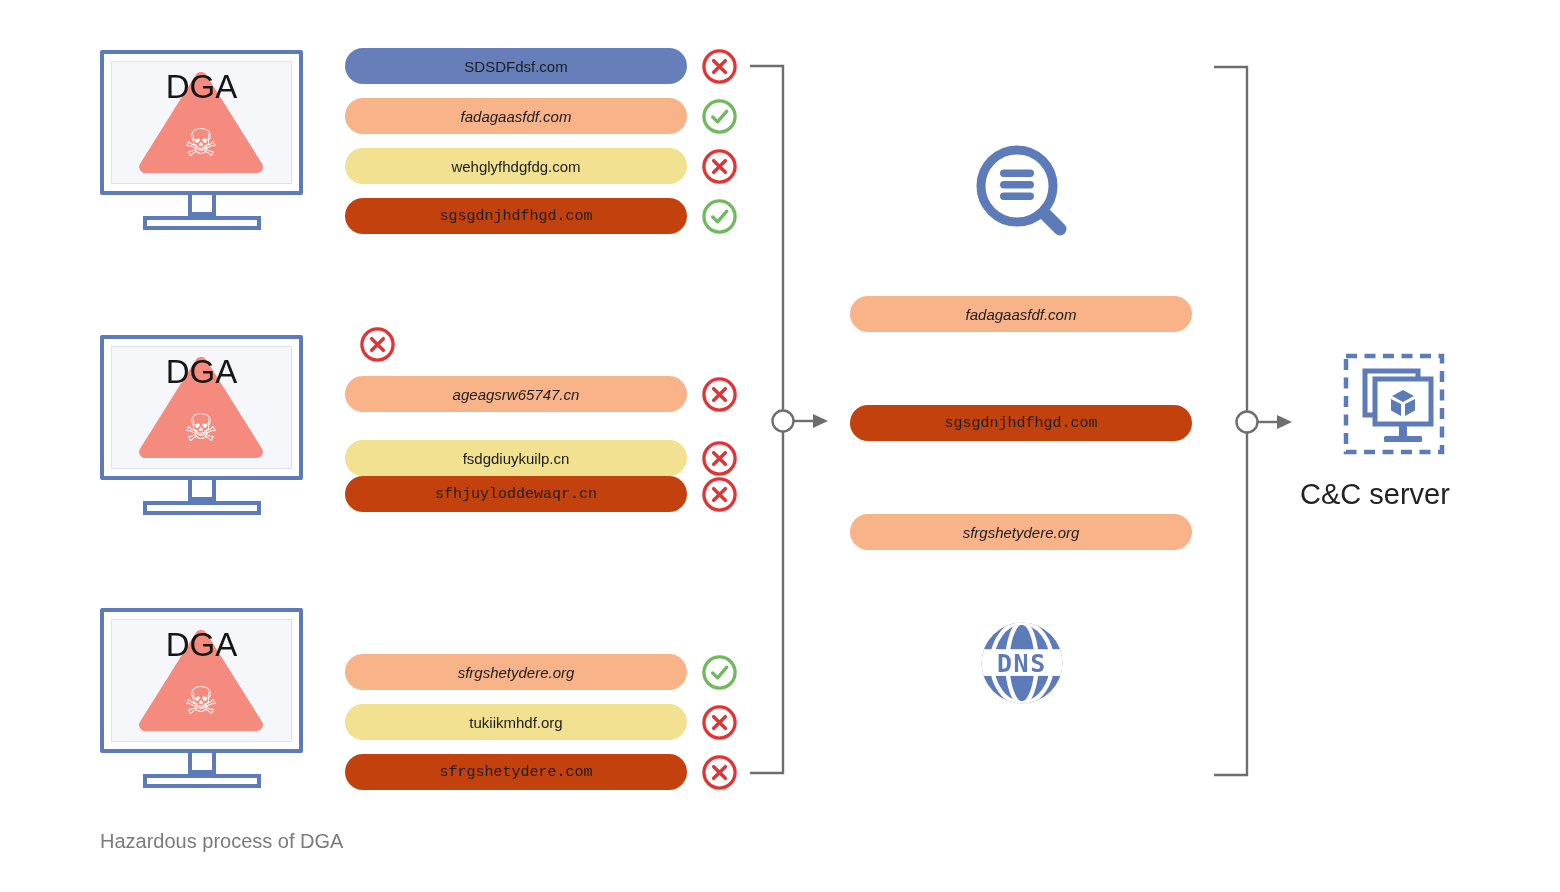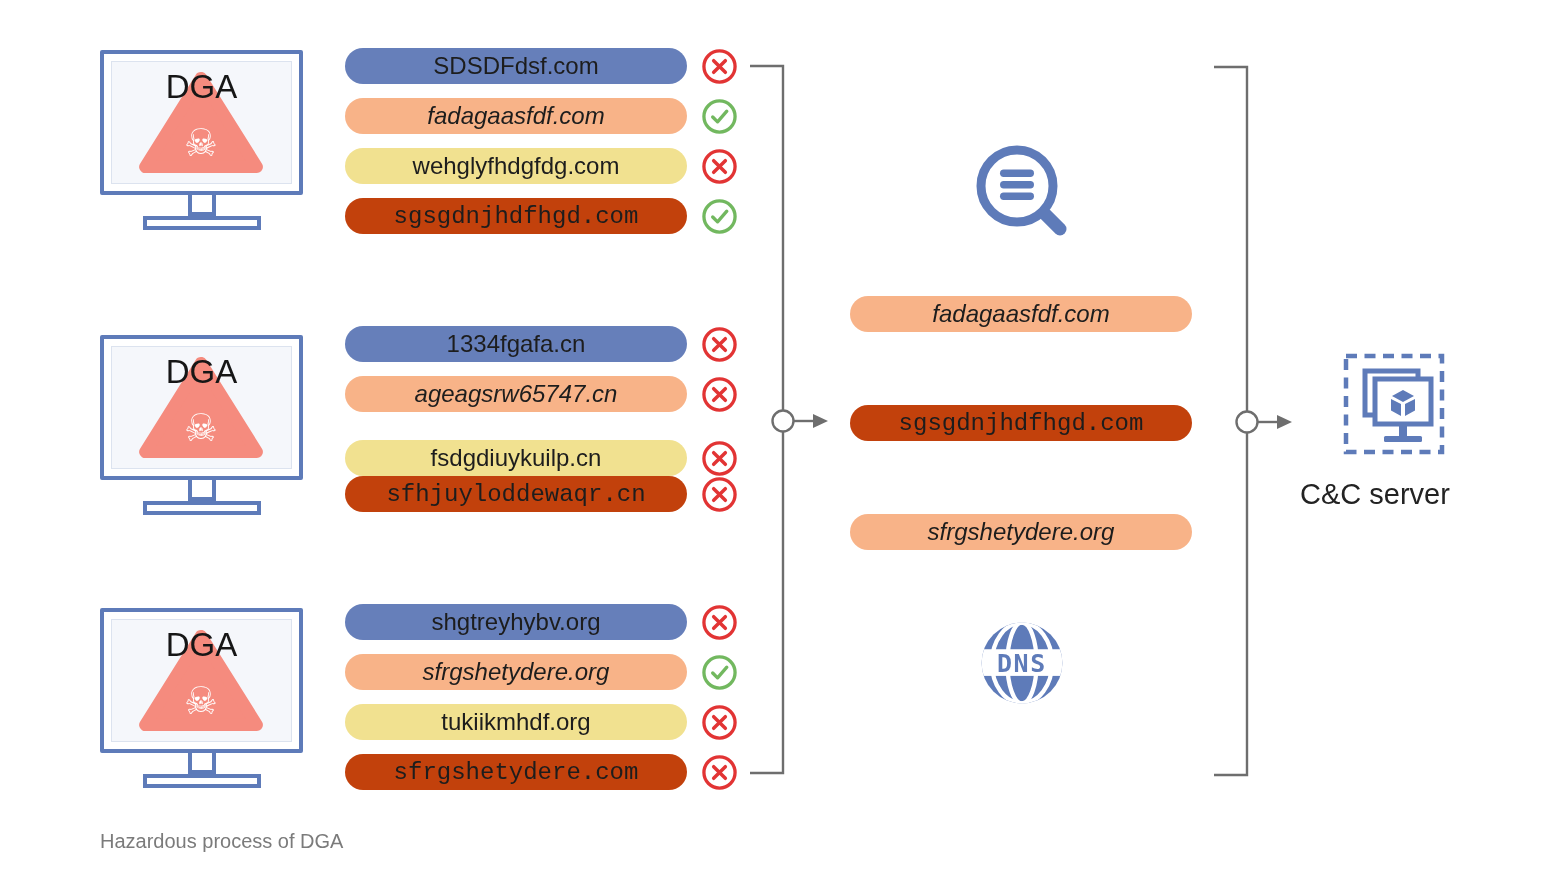--- a/index.html
+++ b/index.html
@@ -11,21 +11,21 @@
   .monitor-frame{box-sizing:border-box;width:203px;height:145px;border:4px solid #5e7bb9;border-radius:2px;background:#fff;padding:7px;}
   .monitor-screen{position:relative;width:100%;height:100%;background:#f5f7fb;border:1px solid #dce3ef;box-sizing:border-box;}
   .hazard-svg{position:absolute;left:0;top:0;width:100%;height:100%;}
   .dga-label{position:absolute;top:6px;left:0;width:100%;text-align:center;font-size:33px;color:#161616;}
   .monitor-neck{box-sizing:border-box;width:28px;height:21px;margin:0 auto;border:4px solid #5e7bb9;border-top:none;background:#fff;}
   .monitor-base{box-sizing:border-box;width:118px;height:14px;margin:0 auto;border:4px solid #5e7bb9;background:#fff;}
 
   
   .row{position:absolute;left:345px;height:36px;display:flex;align-items:center;}
   .pill{width:342px;height:36px;border-radius:18px;display:flex;align-items:center;justify-content:center;box-sizing:border-box;}
-  .pill-text{font-size:24px;color:#1d1d1d;white-space:nowrap;}
+  .pill-text{font-size:15px;color:#1d1d1d;white-space:nowrap;}
   .p-blue{background:#667fba;}
   .p-orange{background:#f8b388;font-style:italic;}
   .p-yellow{background:#f1e190;}
   .p-sky{background:#c2410c;font-family:Liberation Mono, monospace;}
   .status{width:37px;height:37px;margin-left:14px;flex:0 0 auto;}
 
   .mid-pill{position:absolute;left:850px;width:342px;height:36px;border-radius:18px;display:flex;align-items:center;justify-content:center;}
 
   
   .search-icon{position:absolute;left:968px;top:140px;width:105px;height:105px;}
@@ -110,23 +110,20 @@
           <text x="91" y="99" text-anchor="middle" font-size="40" fill="#ffffff">☠</text>
         </svg>
         <div class="dga-label">DGA</div>
       </div>
     </div>
     <div class="monitor-neck"></div>
     <div class="monitor-base"></div>
   </div>
 
   <div class="row" style="top:326px">
-    <div class="pill p-blue">
-        <span class="pill-text">1334fgafa.cn</span>
-      </div>
     <svg class="status" viewBox="0 0 38 38">
         <circle cx="19" cy="19" r="16" fill="#fff" stroke="#e23434" stroke-width="3.4"></circle>
         <path d="M13 13 L25 25 M25 13 L13 25" stroke="#e23434" stroke-width="3.6" stroke-linecap="round" fill="none"></path>
       </svg>
   </div>
   <div class="row" style="top:376px">
     <div class="pill p-orange">
         <span class="pill-text">ageagsrw65747.cn</span>
       </div>
     <svg class="status" viewBox="0 0 38 38">
@@ -160,29 +157,20 @@
           <polygon points="91,17 32,111 150,111" fill="#f58b7e" stroke="#f58b7e" stroke-width="13" stroke-linejoin="round"></polygon>
           <text x="91" y="99" text-anchor="middle" font-size="40" fill="#ffffff">☠</text>
         </svg>
         <div class="dga-label">DGA</div>
       </div>
     </div>
     <div class="monitor-neck"></div>
     <div class="monitor-base"></div>
   </div>
 
-  <div class="row" style="top:604px">
-    <div class="pill p-blue">
-        <span class="pill-text">shgtreyhybv.org</span>
-      </div>
-    <svg class="status" viewBox="0 0 38 38">
-        <circle cx="19" cy="19" r="16" fill="#fff" stroke="#e23434" stroke-width="3.4"></circle>
-        <path d="M13 13 L25 25 M25 13 L13 25" stroke="#e23434" stroke-width="3.6" stroke-linecap="round" fill="none"></path>
-      </svg>
-  </div>
   <div class="row" style="top:654px">
     <div class="pill p-orange">
         <span class="pill-text">sfrgshetydere.org</span>
       </div>
     <svg class="status" viewBox="0 0 38 38">
         <circle cx="19" cy="19" r="16" fill="#fff" stroke="#72b85f" stroke-width="3.4"></circle>
         <path d="M12 19.5 L17 24.5 L26.5 13.5" stroke="#72b85f" stroke-width="3.4" stroke-linecap="round" stroke-linejoin="round" fill="none"></path>
       </svg>
   </div>
   <div class="row" style="top:704px">

